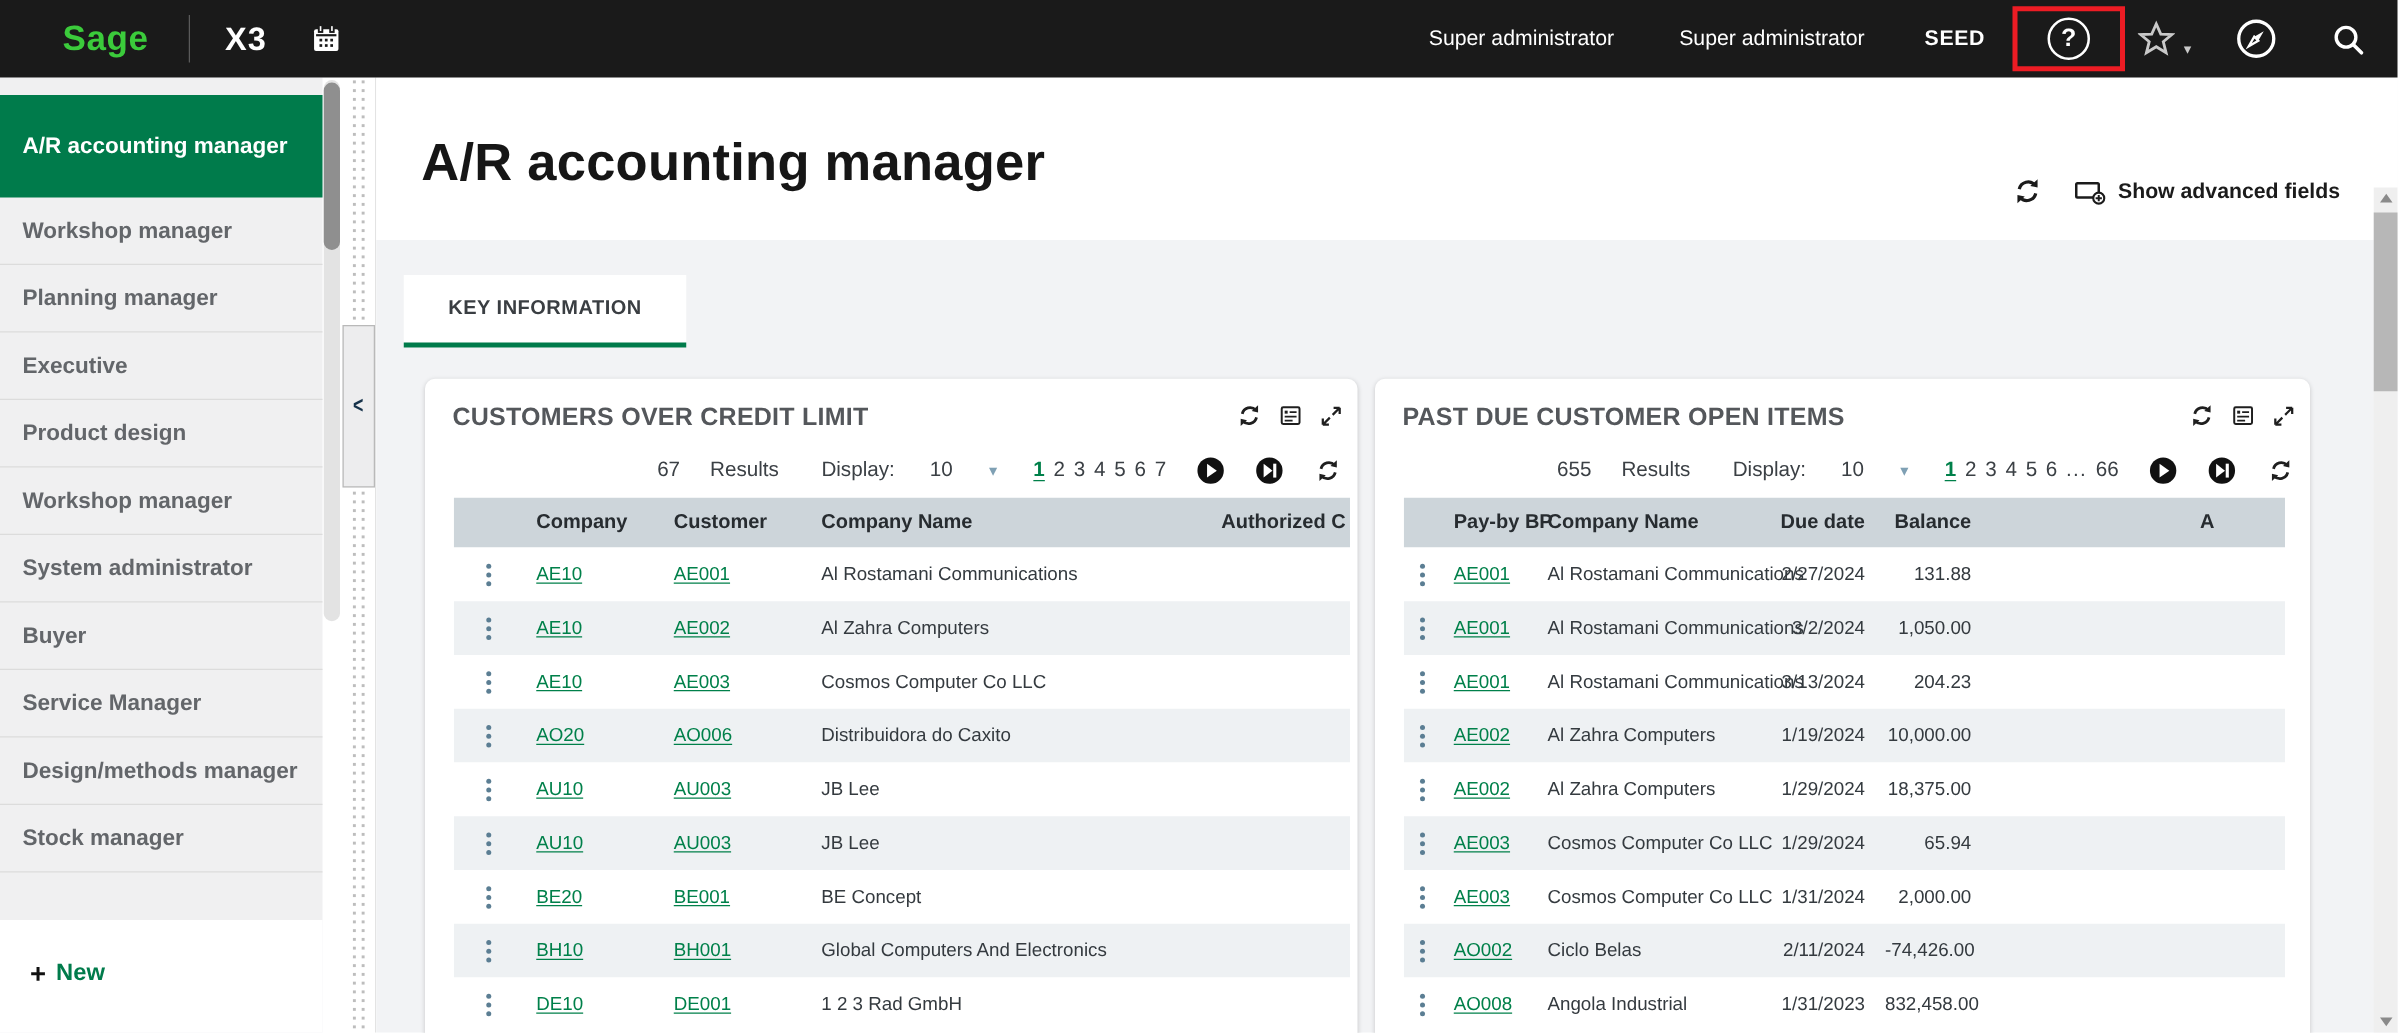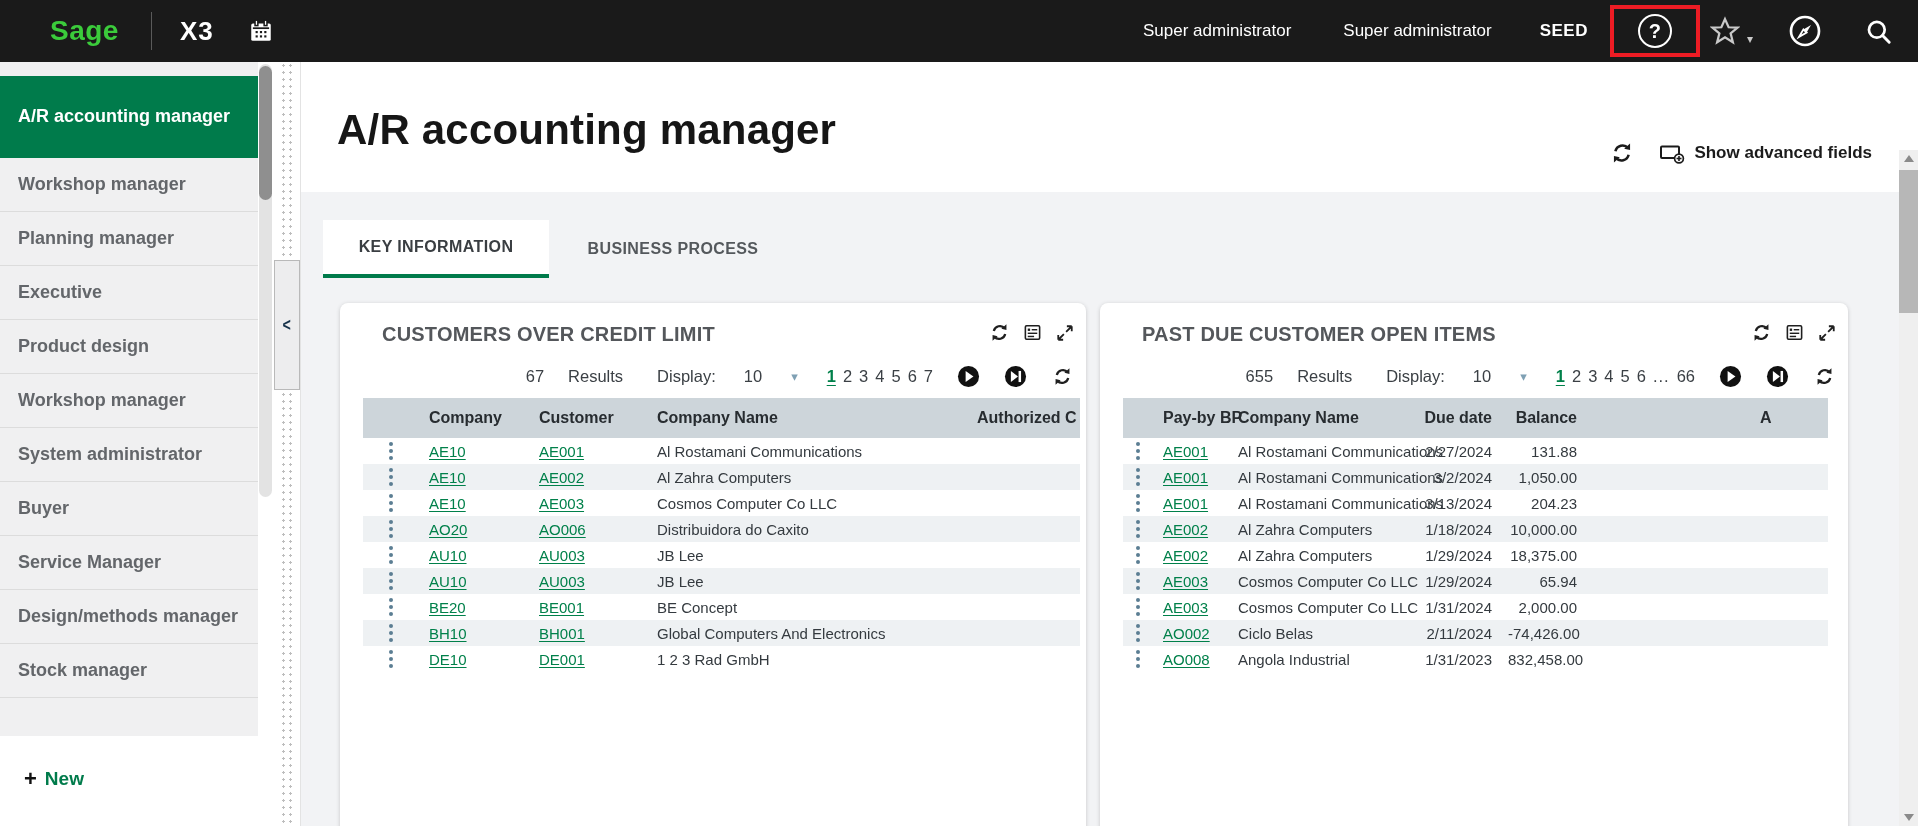--- a/index.html
+++ b/index.html
@@ -63,41 +63,41 @@
     font-size:16px; font-weight:700; letter-spacing:.4px; cursor:pointer; }
   .tab-active { position:absolute; left:22px; top:158px; width:226px; background:#fff;
     border-bottom:4px solid var(--accent-green,#007B4B); color:#3a3e42; }
   .tab-inactive { position:absolute; left:266px; top:158px; width:212px; color:#54585c; }
 
   
   .card { position:absolute; top:241px; background:#fff; border-radius:8px; height:600px;
     box-shadow:0 1px 4px rgba(0,0,0,.18); }
   .card1 { left:39px;  width:746px; }
   .card2 { left:799px; width:748px; }
-  .card-title { position:absolute; left:22px; top:20px; font-size:20px; font-weight:700; color:#54575B; letter-spacing:.2px; white-space:nowrap;margin-left:20px; }
+  .card-title { position:absolute; left:22px; top:20px; font-size:20px; font-weight:700; color:#54575B; letter-spacing:.2px; white-space:nowrap; }
   .card-icons { position:absolute; right:12px; top:20px; display:flex; gap:14px; align-items:center; color:#1f1f1f; }
 
   .results-row { position:absolute; right:14px; top:58px; height:30px; display:flex; align-items:center;
     gap:24px; font-size:16.5px; color:#3b4045; white-space:nowrap; }
   .r-display { margin-left:10px; }
   .r-size { margin-left:4px; cursor:pointer; }
   .caret { color:#7fa0b4; font-size:13px; margin:0 5px; }
   .pages { display:flex; gap:7px; align-items:center; }
   .page { cursor:pointer; }
   .page.current { color:var(--link-green,#00804A); font-weight:700; text-decoration:underline; text-underline-offset:3px; }
   .pg-ellipsis { letter-spacing:1px; }
   .pg-btn { display:flex; align-items:center; color:#111; }
   .r-refresh { display:flex; align-items:center; color:#1f1f1f; margin-left:2px; }
 
   .w-table { position:absolute; left:23px; top:95px; overflow:hidden; }
   .card1 .w-table { width:717px; }
   .card2 .w-table { width:705px; }
   .thead { display:grid; height:40px; background:var(--header-bg,#CDD5DA); align-items:center;
     font-size:16px; font-weight:700; color:#272c30; }
-  .trow  { display:grid; height:26px; align-items:center; font-size:15px; color:#343a3f; background:#fff; }
+  .trow  { display:grid; height:43px; align-items:center; font-size:15px; color:#343a3f; background:#fff; }
   .trow.alt { background:var(--row-alt,#EEF1F3); }
   .t1 { grid-template-columns:56px 110px 118px 320px 280px; }
   .t2 { grid-template-columns:30px 75px 185px 85px 85px 300px; }
   .thead > div, .trow > div { padding-left:10px; white-space:nowrap; }
   .thead > .menu-col, .trow > .menu-col { padding:0; }
   .t2 .num { text-align:right; padding-right:6px; }
   .a-col { padding-left:177px !important; }
   .link { color:var(--link-green,#00804A); text-decoration:underline; text-underline-offset:2px; cursor:pointer; }
   .kebab { display:flex; flex-direction:column; gap:3px; align-items:center; justify-content:center; height:100%; cursor:pointer; }
   .kebab i { width:4px; height:4px; border-radius:50%; background:#5b7e93; display:block; }
@@ -282,21 +282,20 @@
     </button>
     <button class="adv-fields">
       <svg class="icon-svg" width="26" height="24">
           <use href="#i-advfields"></use>
         </svg>
       <span>Show advanced fields</span>
     </button>
   </div>
 
   <div class="tab tab-active">KEY INFORMATION</div>
-  <div class="tab tab-inactive">BUSINESS PROCESS</div>
 
   <div class="card card1">
     <div class="card-title">CUSTOMERS OVER CREDIT LIMIT</div>
     <div class="card-icons">
       <button>
           <svg class="icon-svg" width="19" height="19">
             <use href="#i-refresh"></use>
           </svg>
         </button>
       <button>
@@ -551,21 +550,21 @@
     <div></div>
   </div>
           <div class="trow t2 alt">
     <div class="kebab menu-col">
               <i></i>
               <i></i>
               <i></i>
             </div>
     <div><span class="link cell-payby">AE002</span></div>
     <div class="cell-name">Al Zahra Computers</div>
-    <div class="num cell-due">1/18/2024</div>
+    <div class="num cell-due">1/19/2024</div>
     <div class="num cell-balance">10,000.00</div>
     <div></div>
   </div>
           <div class="trow t2">
     <div class="kebab menu-col">
               <i></i>
               <i></i>
               <i></i>
             </div>
     <div><span class="link cell-payby">AE002</span></div>

